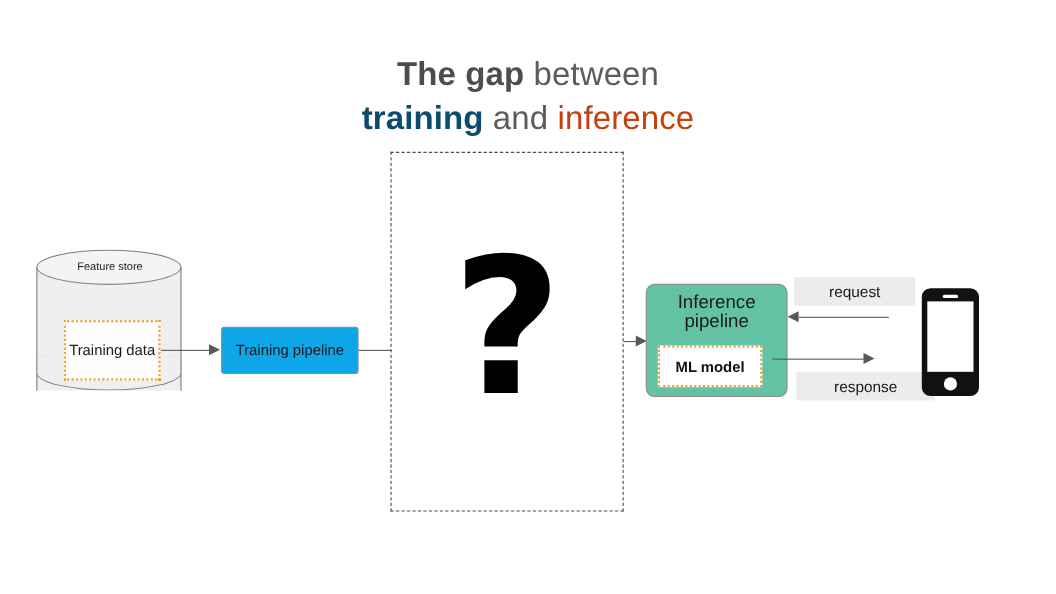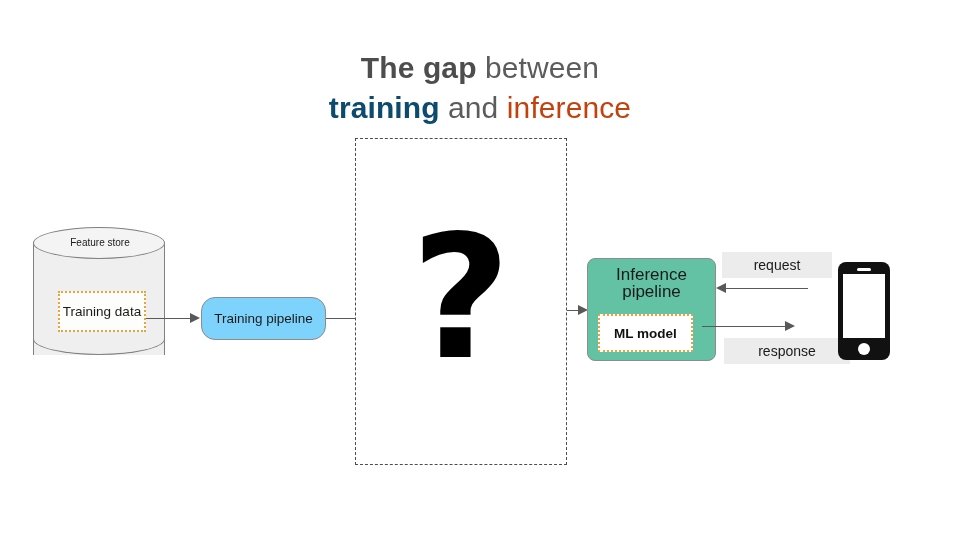--- a/index.html
+++ b/index.html
@@ -93,44 +93,44 @@
     box-sizing: border-box;
     display: flex;
     align-items: center;
     justify-content: center;
     text-align: center;
   }
   .training-data {
     left: 58px;
     top: 291px;
     width: 88px;
-    height: 41px;
+    height: 55px;
     font-size: 13.5px;
     color: #1a1a1a;
     line-height: 17px;
     z-index: 5;
   }
 
   
   .box {
     position: absolute;
     box-sizing: border-box;
     display: flex;
     align-items: center;
     justify-content: center;
     text-align: center;
   }
   .training-pipeline {
     left: 201px;
     top: 297px;
     width: 125px;
     height: 43px;
-    background: #7dd3fc;
+    background: #0ea5e9;
     border: 1px solid #8c8c8c;
-    border-radius: 14px;
+    border-radius: 3px;
     font-size: 13.5px;
     color: #1a1a1a;
     line-height: 17px;
   }
   .inference-pipeline {
     left: 587px;
     top: 258px;
     width: 129px;
     height: 103px;
     background: #63c2a4;

